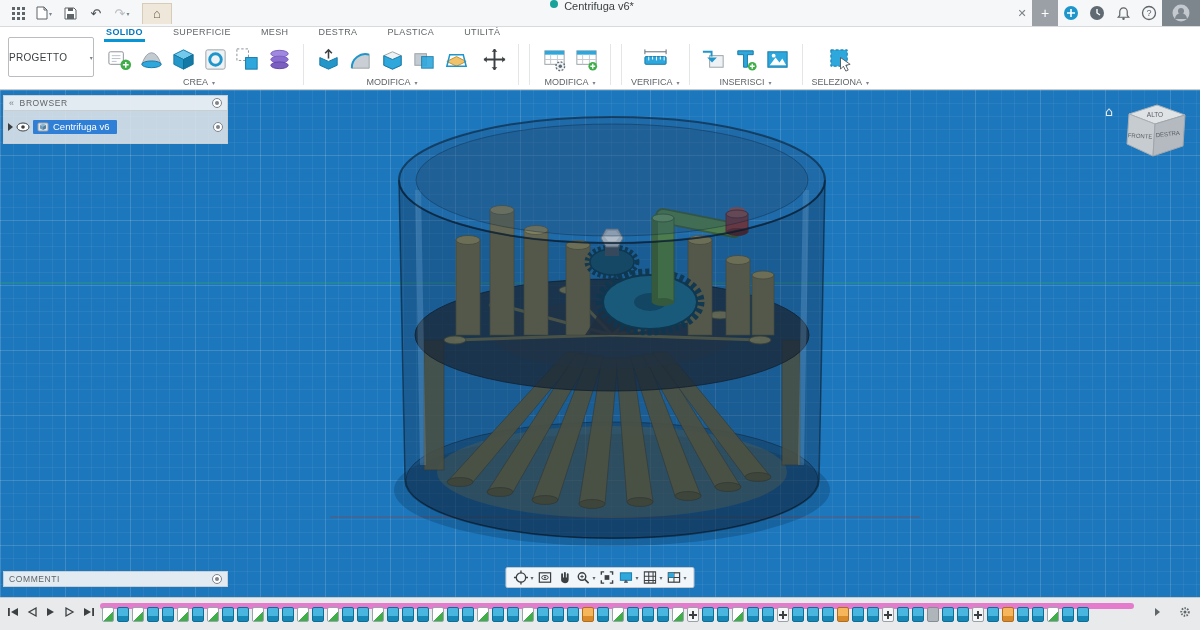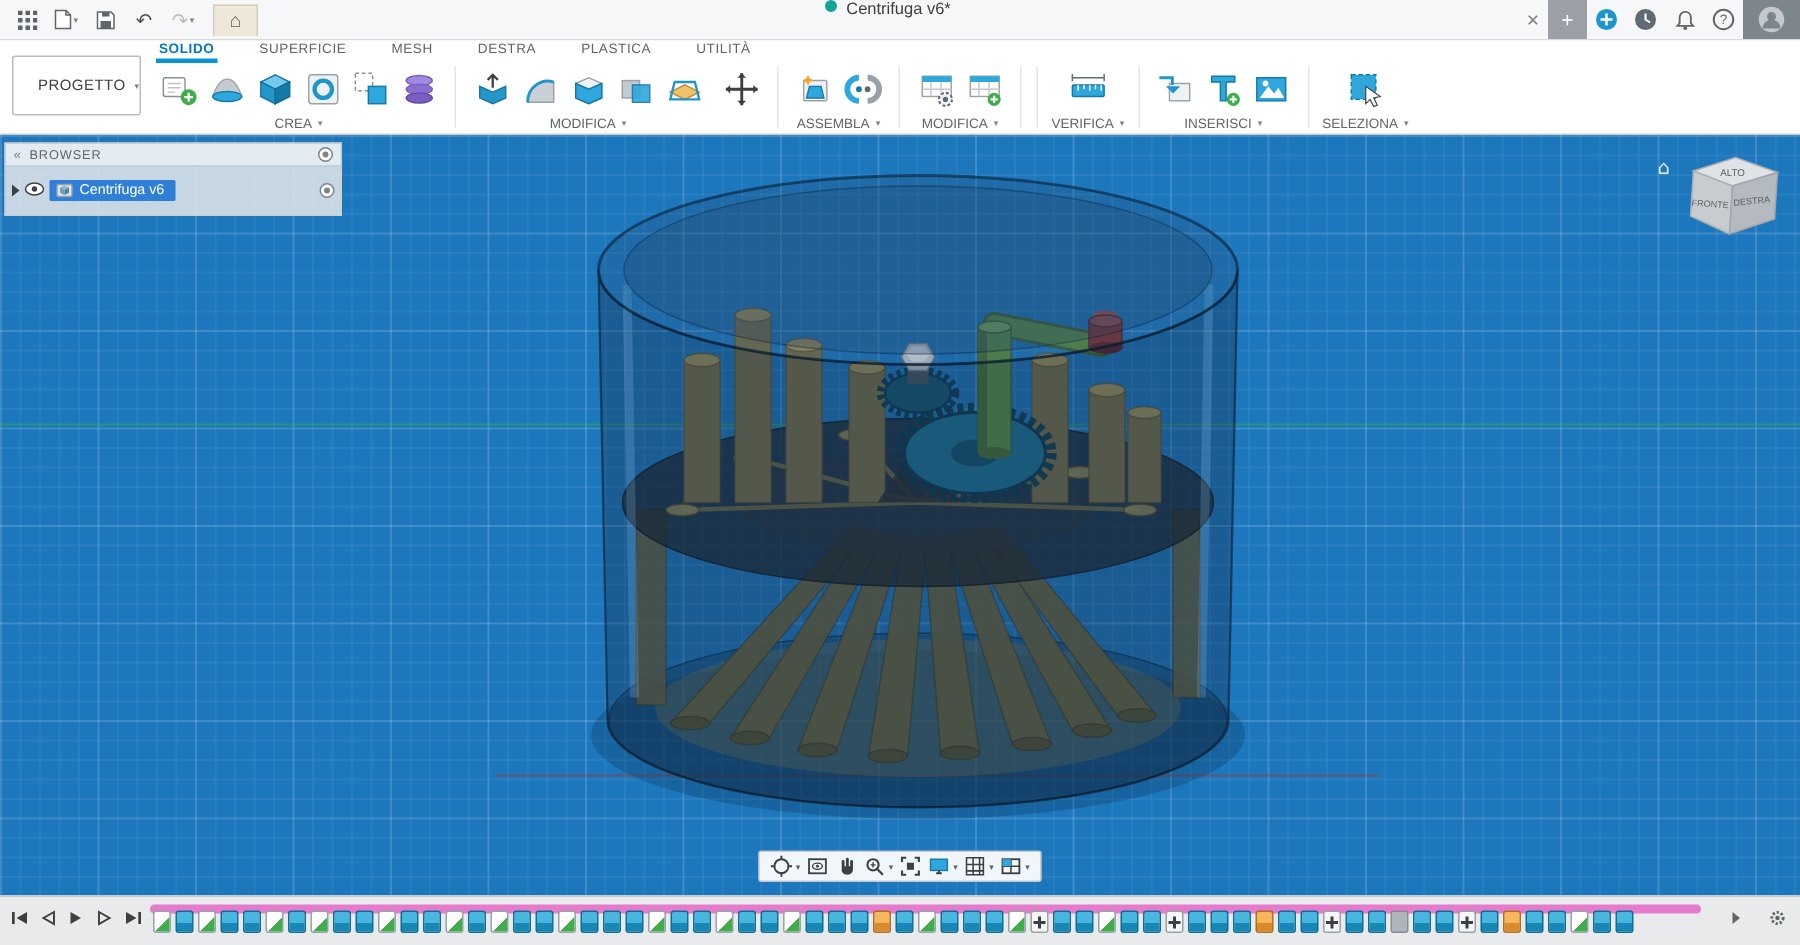--- a/index.html
+++ b/index.html
@@ -26,21 +26,21 @@
   .newtab-btn { width:26px; height:100%; background:#9aa0a6; color:#fff; display:flex;
     align-items:center; justify-content:center; font-size:14px; }
   .tb-ricon { width:26px; height:22px; display:flex; align-items:center; justify-content:center; }
   .avatar-block { width:38px; height:100%; background:#7d858d; display:flex;
     align-items:center; justify-content:center; }
 
   
   #ribbon { height:63px; background:#ffffff; border-bottom:1px solid #c9cbcd; position:relative; }
   #project-btn { position:absolute; left:8px; top:10px; width:86px; height:40px;
     border:1px solid #b9bdc1; border-radius:2px; background:#fff; display:flex;
-    align-items:center; justify-content:flex-end; gap:5px; font-size:10px; color:#3c4043;
+    align-items:center; justify-content:space-between; gap:5px; font-size:10px; color:#3c4043;
     letter-spacing:.3px; }
   .rtabs { position:absolute; left:104px; top:0; display:flex; gap:26px; height:15px;
     align-items:flex-end; }
   .rtab { font-size:9px; letter-spacing:.4px; color:#5f6568; padding:0 2px 2px 2px;
     border-bottom:3px solid transparent; }
   .rtab.active { color:#0078bf; border-bottom-color:#0696d7; font-weight:bold; }
   .rgroups { position:absolute; left:100px; top:15px; display:flex; align-items:stretch; }
   .rgroup { display:flex; flex-direction:column; align-items:center; padding:0 4px; }
   .rgroup-icons { display:flex; gap:2px; align-items:center; height:34px; }
   .rgroup-label { font-size:9px; color:#5f6568; display:flex; gap:3px; align-items:center;
@@ -311,43 +311,20 @@
           <svg viewBox="0 0 28 28">
               <path d="M14 3v22M3 14h22" stroke="#3c4043" stroke-width="2"></path>
               <path d="M14 3l-3 3h6zM14 25l-3-3h6zM3 14l3-3v6zM25 14l-3-3v6z" fill="#3c4043"></path>
             </svg>
         </span>
       </div>
       <div class="rgroup-label"></div>
     </div>
     <div class="rsep"></div>
 
-    <div class="rgroup">
-      <div class="rgroup-icons">
-        <span class="ticon">
-          <svg viewBox="0 0 28 28">
-              <rect x="6" y="8" width="16" height="14" rx="1" fill="#eef2f5" stroke="#9aa2a8"></rect>
-              <path d="M9 4l1.2 2.6L13 7.8l-2.8 1.2L9 11.6 7.8 9 5 7.8 7.8 6.6z" fill="#f5a623"></path>
-              <polygon points="10,12 18,12 20,20 8,20" fill="#2da7dc" stroke="#1579a8"></polygon>
-            </svg>
-        </span>
-        <span class="ticon">
-          <svg viewBox="0 0 28 28">
-              <path d="M11 6a8 8 0 0 0 0 16" fill="none" stroke="#2da7dc" stroke-width="4"></path>
-              <path d="M17 6a8 8 0 0 1 0 16" fill="none" stroke="#98a0a8" stroke-width="4"></path>
-              <circle cx="11" cy="14" r="2" fill="#1579a8"></circle>
-              <circle cx="17" cy="14" r="2" fill="#5f6a72"></circle>
-            </svg>
-        </span>
-      </div>
-      <div class="rgroup-label">
-        <span>ASSEMBLA</span>
-        <span class="tb-caret">▾</span>
-      </div>
-    </div>
     <div class="rsep"></div>
 
     <div class="rgroup">
       <div class="rgroup-icons">
         <span class="ticon">
           <svg viewBox="0 0 28 28">
               <rect x="4" y="5" width="20" height="14" fill="#fff" stroke="#9aa2a8"></rect>
               <rect x="4" y="5" width="20" height="4" fill="#2da7dc"></rect>
               <path d="M10 9v10M17 9v10M4 14h20" stroke="#c3cad0"></path>
               <circle cx="20" cy="21" r="4.5" fill="#eef2f5" stroke="#5f6a72" stroke-width="1.4" stroke-dasharray="2 1.5"></circle>
@@ -579,20 +556,29 @@
       <text x="8" y="20" font-size="13" fill="#e5eaee" font-family="DejaVu Sans, sans-serif">⌂</text>
       <polygon points="32,18 60,9 88,19 58,28" fill="#dfe3e6" stroke="#aab0b5"></polygon>
       <polygon points="32,18 58,28 56,60 30,48" fill="#c7ccd0" stroke="#aab0b5"></polygon>
       <polygon points="58,28 88,19 86,50 56,60" fill="#b4bac0" stroke="#a0a6ac"></polygon>
       <text x="58" y="21" text-anchor="middle" font-size="6.5" fill="#5a6067">ALTO</text>
       <text x="43" y="42" text-anchor="middle" font-size="6" fill="#5a6067" transform="rotate(4 43 42)">FRONTE</text>
       <text x="71" y="40" text-anchor="middle" font-size="6" fill="#5a6067" transform="rotate(-6 71 40)">DESTRA</text>
     </svg>
   </div>
 
+  <div id="comments-panel">
+    <div class="panel-header">
+      <span>COMMENTI</span>
+      <span class="ph-spring"></span>
+      <span class="dot-btn">
+          <i></i>
+        </span>
+    </div>
+  </div>
 
   <div id="navbar">
     <span class="nav-icon">
       <svg viewBox="0 0 16 16">
           <circle cx="8" cy="8" r="5" fill="none" stroke="#3c4043" stroke-width="1.4"></circle>
           <path d="M8 0.5v3M8 12.5v3M0.5 8h3M12.5 8h3" stroke="#3c4043" stroke-width="1.4"></path>
         </svg>
       <span class="nav-caret">▾</span>
     </span>
     <span class="nav-icon">

